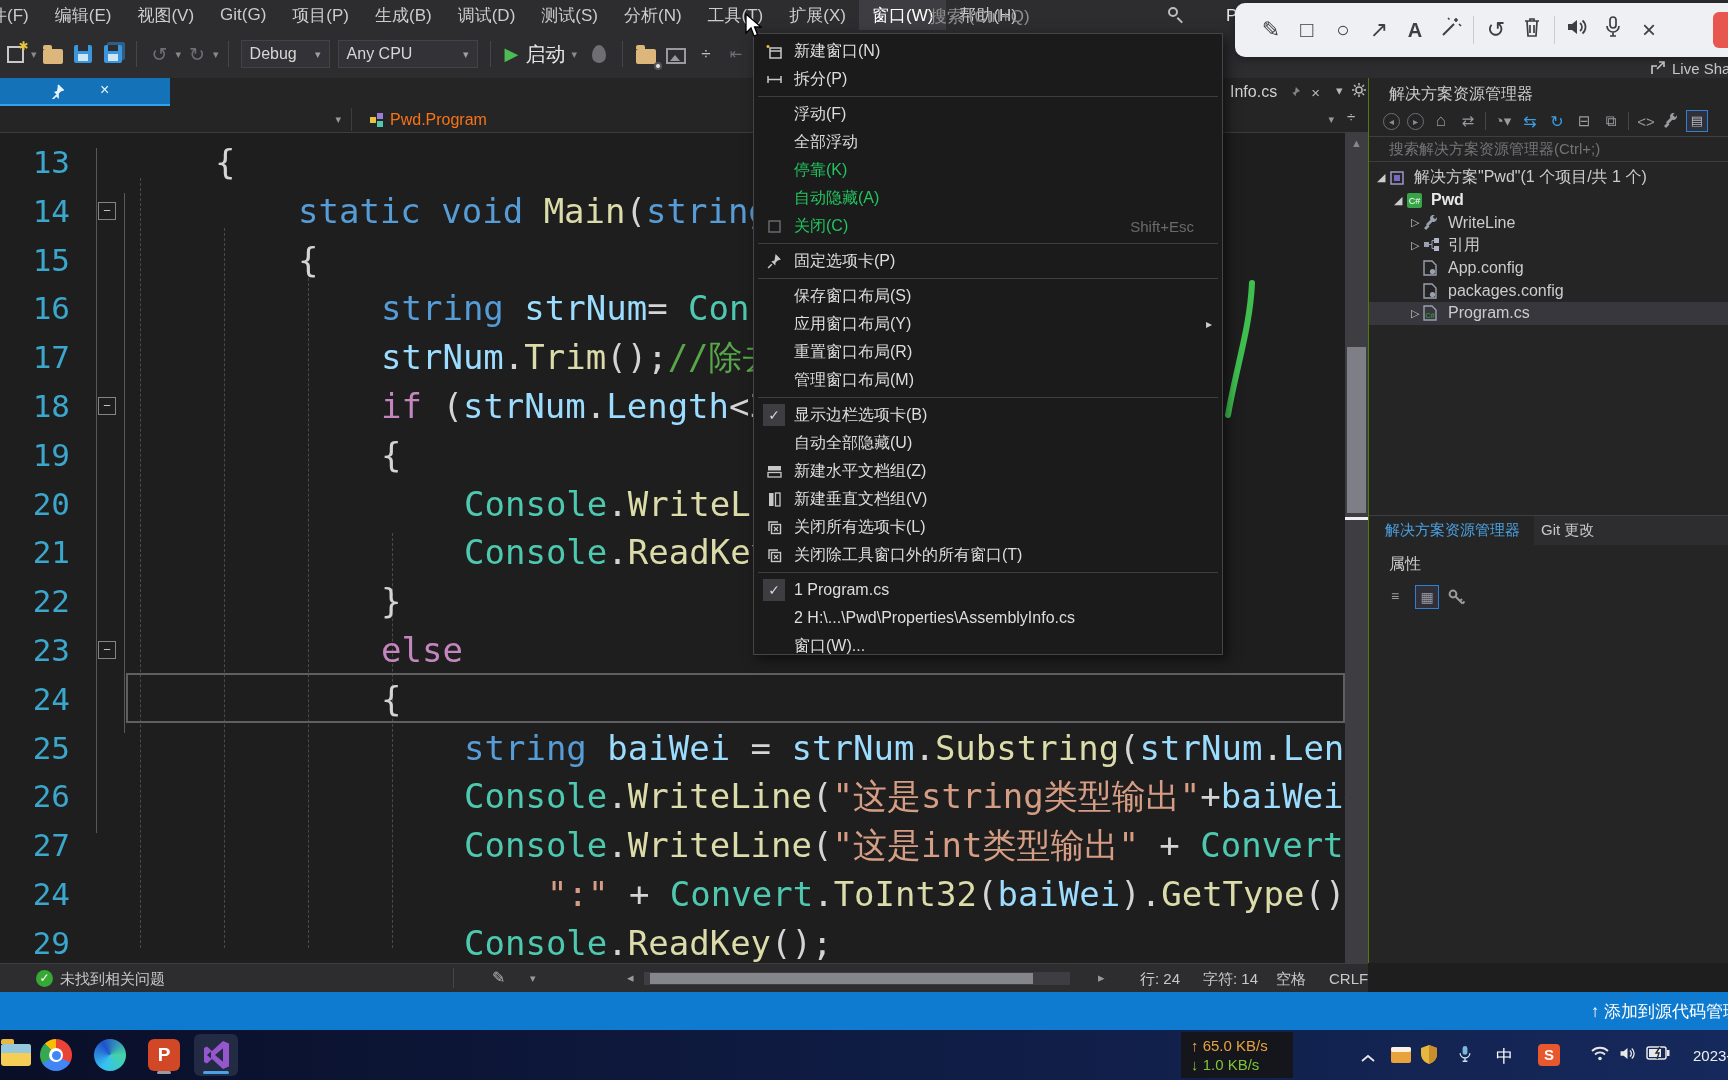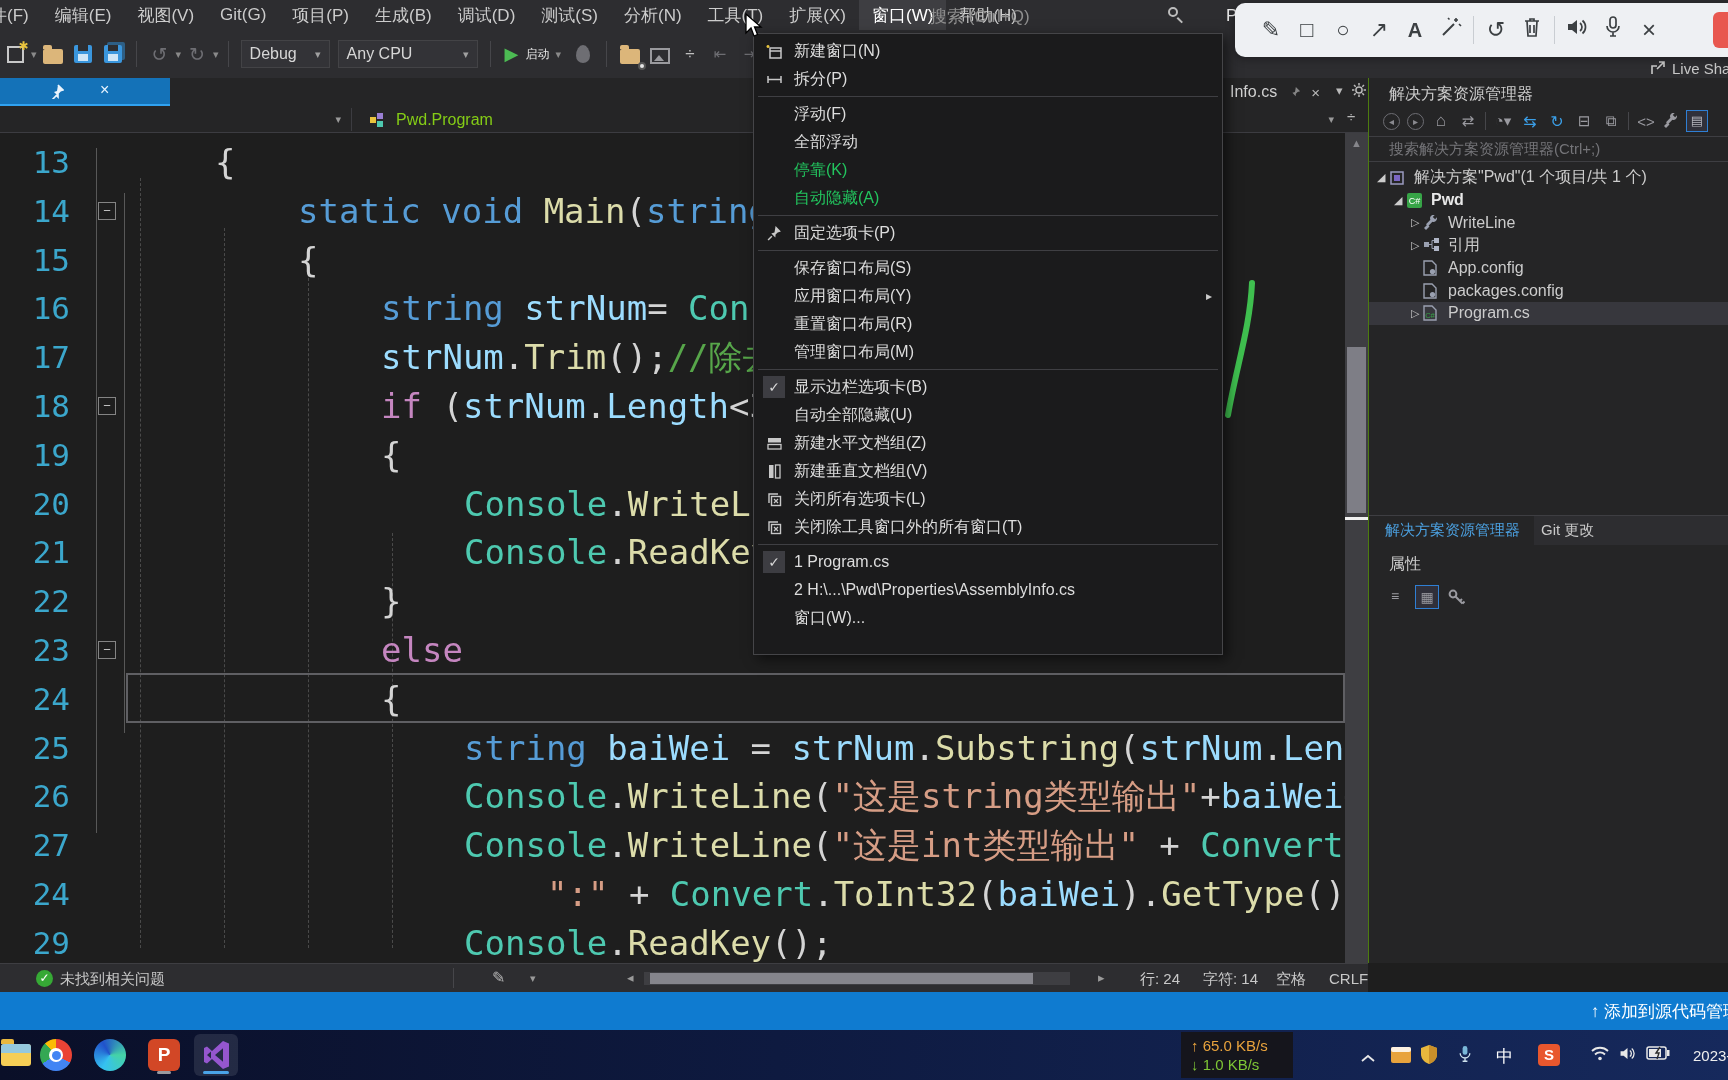--- a/index.html
+++ b/index.html
@@ -21,21 +21,21 @@
 
   
   #toolbar { position:absolute; left:0; top:30px; width:1728px; height:48px; background:#2d2d30; display:flex; align-items:center; }
   .tb-sep { width:1px; height:26px; background:#46464a; margin:0 8px; }
   .tb-ic { display:flex; align-items:center; justify-content:center; width:26px; height:26px; margin:0 2px; }
   .tb-drop { color:#8a8a8a; font-size:11px; margin:0 1px; }
   .combo { display:flex; align-items:center; justify-content:space-between; background:#333337; border:1px solid #434346; height:28px; color:#d6d6d6; font-size:16px; padding:0 8px; margin:0 4px; }
   .combo .arr { color:#a0a0a0; font-size:11px; margin-left:10px; }
   #start-btn { display:flex; align-items:center; margin:0 6px; }
   #start-btn .play { color:#4cbb53; font-size:18px; margin-right:7px; }
-  #start-btn .lbl { color:#e6e6e6; font-size:12px; }
+  #start-btn .lbl { color:#e6e6e6; font-size:20px; }
   .mini-floppy { width:18px; height:18px; background:#3a96dd; border-radius:2px; position:relative; }
   .mini-floppy:before { content:""; position:absolute; left:4px; top:0; width:10px; height:6px; background:#2d2d30; }
   .mini-floppy:after { content:""; position:absolute; left:4px; bottom:2px; width:10px; height:7px; background:#cfe6f7; }
   .mini-folder { width:20px; height:15px; background:#dcb67a; border-radius:2px; position:relative; margin-top:4px; }
   .mini-folder:before { content:""; position:absolute; left:0; top:-4px; width:9px; height:4px; background:#dcb67a; border-radius:2px 2px 0 0; }
   .mini-newitem { width:17px; height:17px; border:2px solid #c8c8c8; position:relative; }
   .mini-newitem:before { content:"✱"; position:absolute; right:-7px; top:-9px; color:#e8c33d; font-size:12px; }
   .gray-glyph { color:#6e6e73; font-size:19px; }
   .lite-glyph { color:#c0c0c0; font-size:17px; }
   .mini-flame { width:14px; height:18px; background:#6e6e73; border-radius:50% 50% 50% 50%/60% 60% 40% 40%; }
@@ -56,21 +56,21 @@
   #tab-ctrls { position:absolute; left:1336px; top:4px; display:flex; gap:8px; color:#b9b9b9; font-size:13px; align-items:center; }
 
   
   #navbar { position:absolute; left:0; top:106px; width:1368px; height:27px; background:#252526; border-bottom:1px solid #3c3c41; }
   .nav-combo { position:absolute; top:2px; height:23px; display:flex; align-items:center; }
   #nav-c1 { left:2px; width:350px; border-right:1px solid #3c3c41; }
   #nav-c1 .arr { position:absolute; right:10px; color:#9a9a9a; font-size:11px; }
   #nav-c2 { left:356px; width:988px; }
   #nav-c2 .csicon { width:14px; height:14px; margin-left:14px; position:relative; }
   #nav-c2 .csicon i { position:absolute; width:6px; height:6px; }
-  #nav-c2 .lbl { color:#84cc16; font-size:16px; margin-left:12px; }
+  #nav-c2 .lbl { color:#f97316; font-size:16px; margin-left:6px; }
   #nav-c2 .arr { position:absolute; right:10px; color:#9a9a9a; font-size:11px; }
   #split-btn { position:absolute; left:1347px; top:108px; color:#b9b9b9; font-size:15px; }
 
   
   #editor { position:absolute; left:0; top:133px; width:1368px; height:830px; background:#1e1e1e; overflow:hidden; }
   #code-layer { position:absolute; left:0; top:0; width:1345px; height:830px; overflow:hidden; }
   .code-line { position:absolute; height:49px; width:1204px; }
   .ln { position:absolute; left:0; top:0; width:70px; text-align:right; color:#3ba7cc; font-size:31px; font-family:"DejaVu Sans Mono", monospace; line-height:49px; }
   .code { position:absolute; top:0; white-space:pre; font-size:34px; font-family:"DejaVu Sans Mono", monospace; line-height:49px; }
   .k{color:#569cd6}.v{color:#9cdcfe}.t{color:#4ec9b0}.m{color:#dcdcaa}.p{color:#d4d4d4}.cm{color:#57a64a}.ctl{color:#c586c0}.s{color:#d69d85}
@@ -530,20 +530,29 @@
         <span class="wm-label">全部浮动</span>
       </div>
       <div class="wm-item dis">
         <span class="wm-icbox"></span>
         <span class="wm-label">停靠(K)</span>
       </div>
       <div class="wm-item dis">
         <span class="wm-icbox"></span>
         <span class="wm-label">自动隐藏(A)</span>
       </div>
+      <div class="wm-item dis">
+        <span class="wm-icbox">
+          <svg width="17" height="17" viewBox="0 0 17 17">
+            <rect x="3" y="3" width="11" height="11" fill="none" stroke="#6a6a6e" stroke-width="1.5"></rect>
+          </svg>
+        </span>
+        <span class="wm-label">关闭(C)</span>
+        <span class="wm-short">Shift+Esc</span>
+      </div>
       <div class="wm-sep"></div>
       <div class="wm-item">
         <span class="wm-icbox">
           <svg width="15" height="16" viewBox="0 0 14 15">
             <path d="M8 1l5 5-3 1-2 2-.2 2.8L4 7.9 7 7z" fill="#c8c8c8"></path>
             <path d="M4.5 10.5L1 14" stroke="#c8c8c8" stroke-width="1.4"></path>
           </svg>
         </span>
         <span class="wm-label">固定选项卡(P)</span>
       </div>

